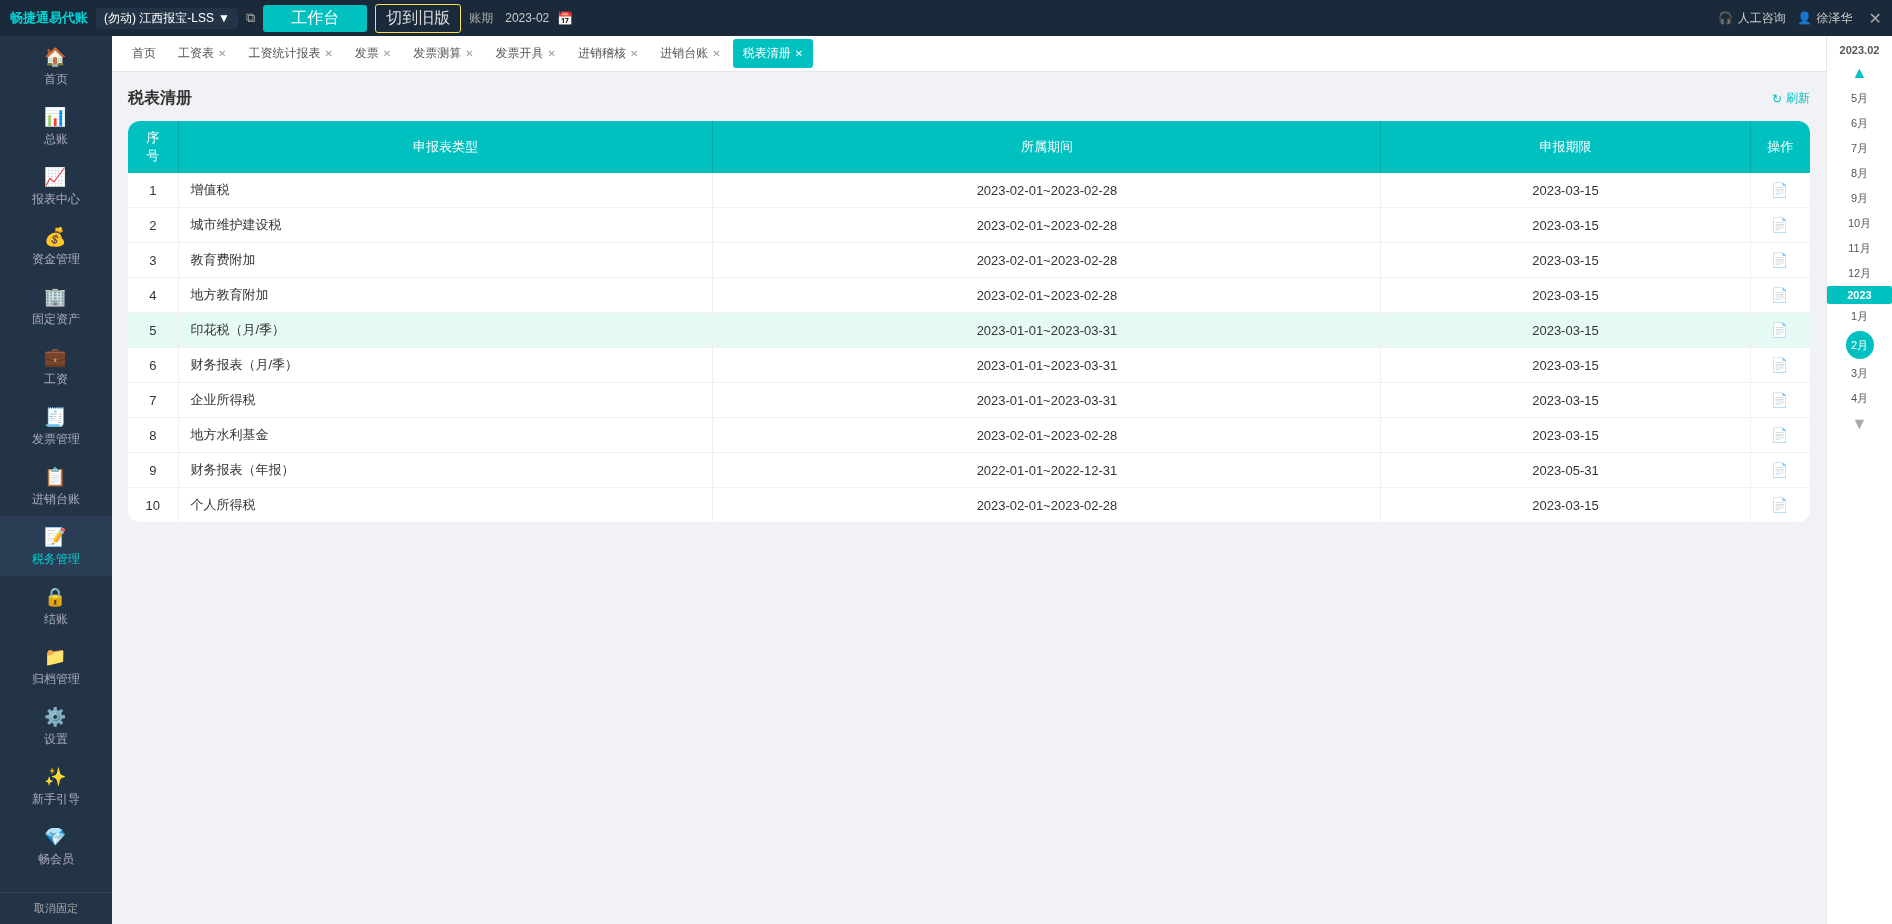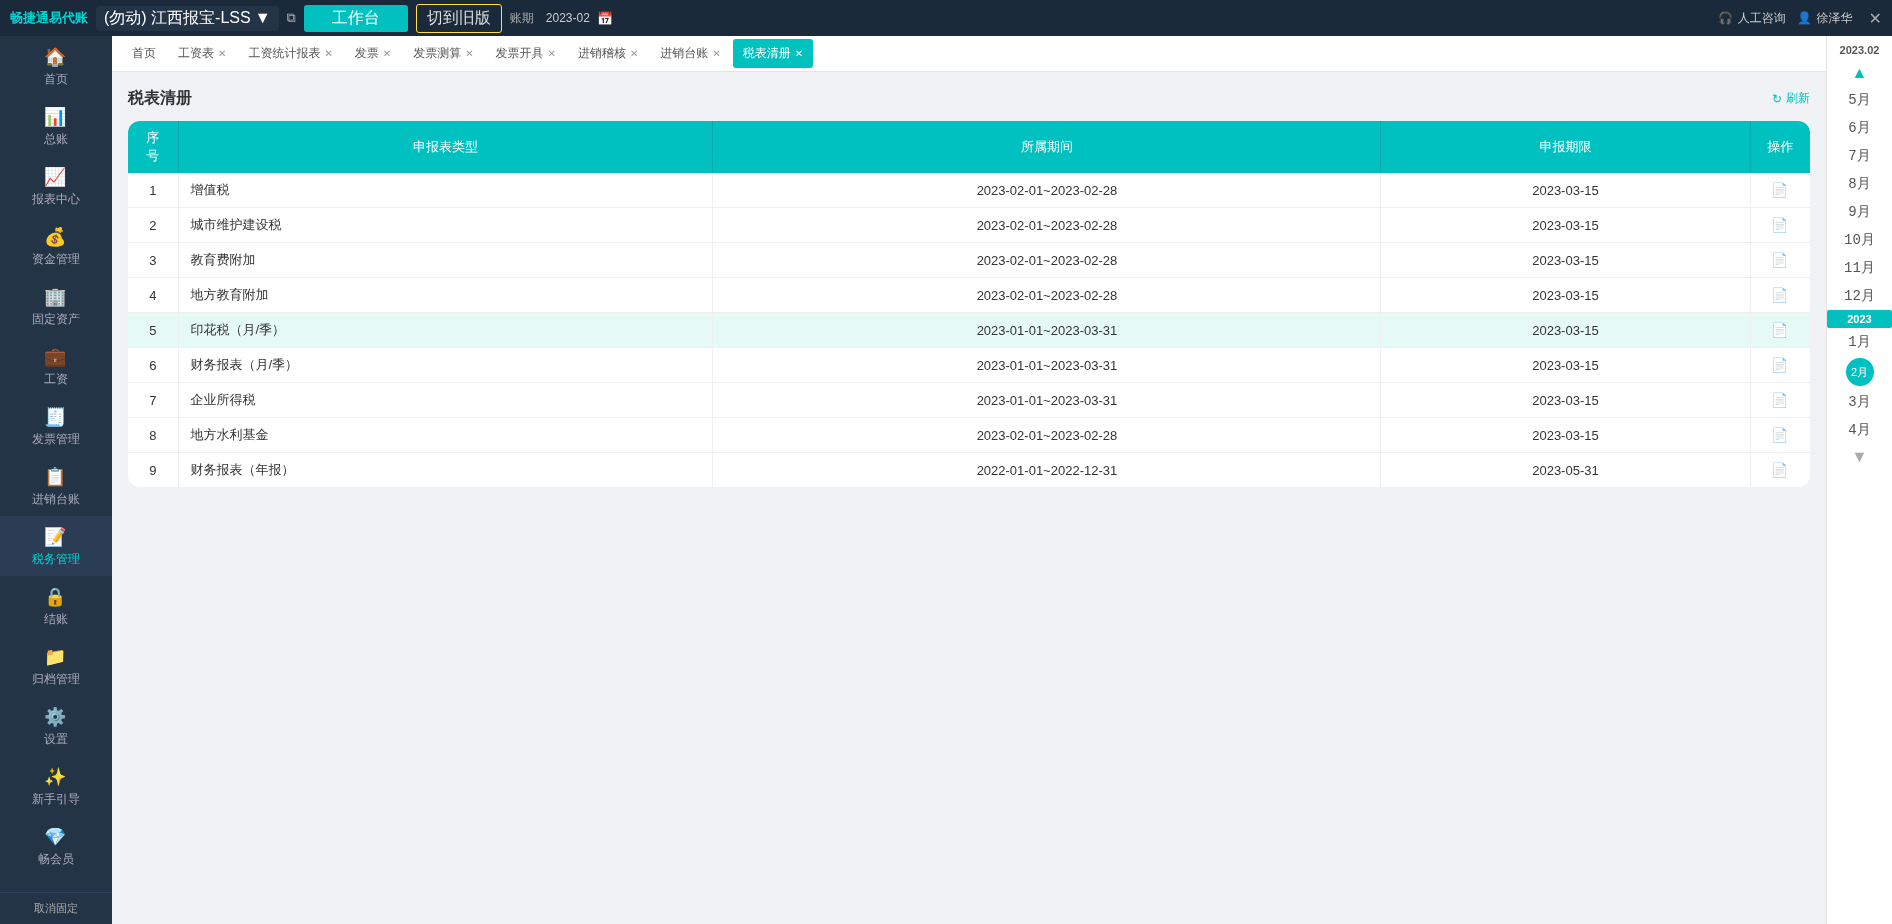--- a/index.html
+++ b/index.html
@@ -14,21 +14,21 @@
       padding: 0 10px;
       color: #fff;
       flex-shrink: 0;
       gap: 8px;
     }
     .top-bar-logo { color: #00d4d4; font-size: 13px; font-weight: bold; }
     .top-bar-company {
       background: #243447;
       border-radius: 4px;
       padding: 2px 8px;
-      font-size: 16px;
+      font-size: 12px;
       display: flex;
       align-items: center;
       gap: 4px;
       cursor: pointer;
     }
     .top-bar-btn {
       background: #00c0c0;
       color: #fff;
       border: none;
       border-radius: 3px;
@@ -167,25 +167,24 @@
     }
     .period-header {
       font-size: 11px;
       color: #555;
       padding: 4px 0;
       font-weight: bold;
     }
     .period-item {
       width: 100%;
       text-align: center;
-      font-size: 14px;
+      font-size: 11px;
       padding: 5px 2px;
       cursor: pointer;
       color: #555;
-      font-family: Liberation Mono, monospace;
     }
     .period-nav { color: #00c0c0; font-size: 16px; cursor: pointer; padding: 4px; }
     .period-nav-down { color: #aaa; font-size: 16px; cursor: pointer; padding: 4px; }
   </style>
 </head>
 <body>
 
 <div class="top-bar">
   <span class="top-bar-logo">畅捷通易代账</span>
   <div class="top-bar-company">
@@ -365,20 +364,27 @@
               <td>2023-03-15</td>
               <td class="action"><span class="action-icon">📄</span></td>
             </tr>
             <tr>
               <td class="seq">9</td>
               <td class="type-name">财务报表（年报）</td>
               <td>2022-01-01~2022-12-31</td>
               <td>2023-05-31</td>
               <td class="action"><span class="action-icon">📄</span></td>
             </tr>
+            <tr>
+              <td class="seq">10</td>
+              <td class="type-name">个人所得税</td>
+              <td>2023-02-01~2023-02-28</td>
+              <td>2023-03-15</td>
+              <td class="action"><span class="action-icon">📄</span></td>
+            </tr>
           </tbody>
       </table>
     </div>
   </div>
 
   <div class="right-panel" id="right-panel-container">
   <div class="period-header">2023.02</div>
       <div class="period-nav">▲</div>
       <div class="period-item">5月</div>
       <div class="period-item">6月</div>

